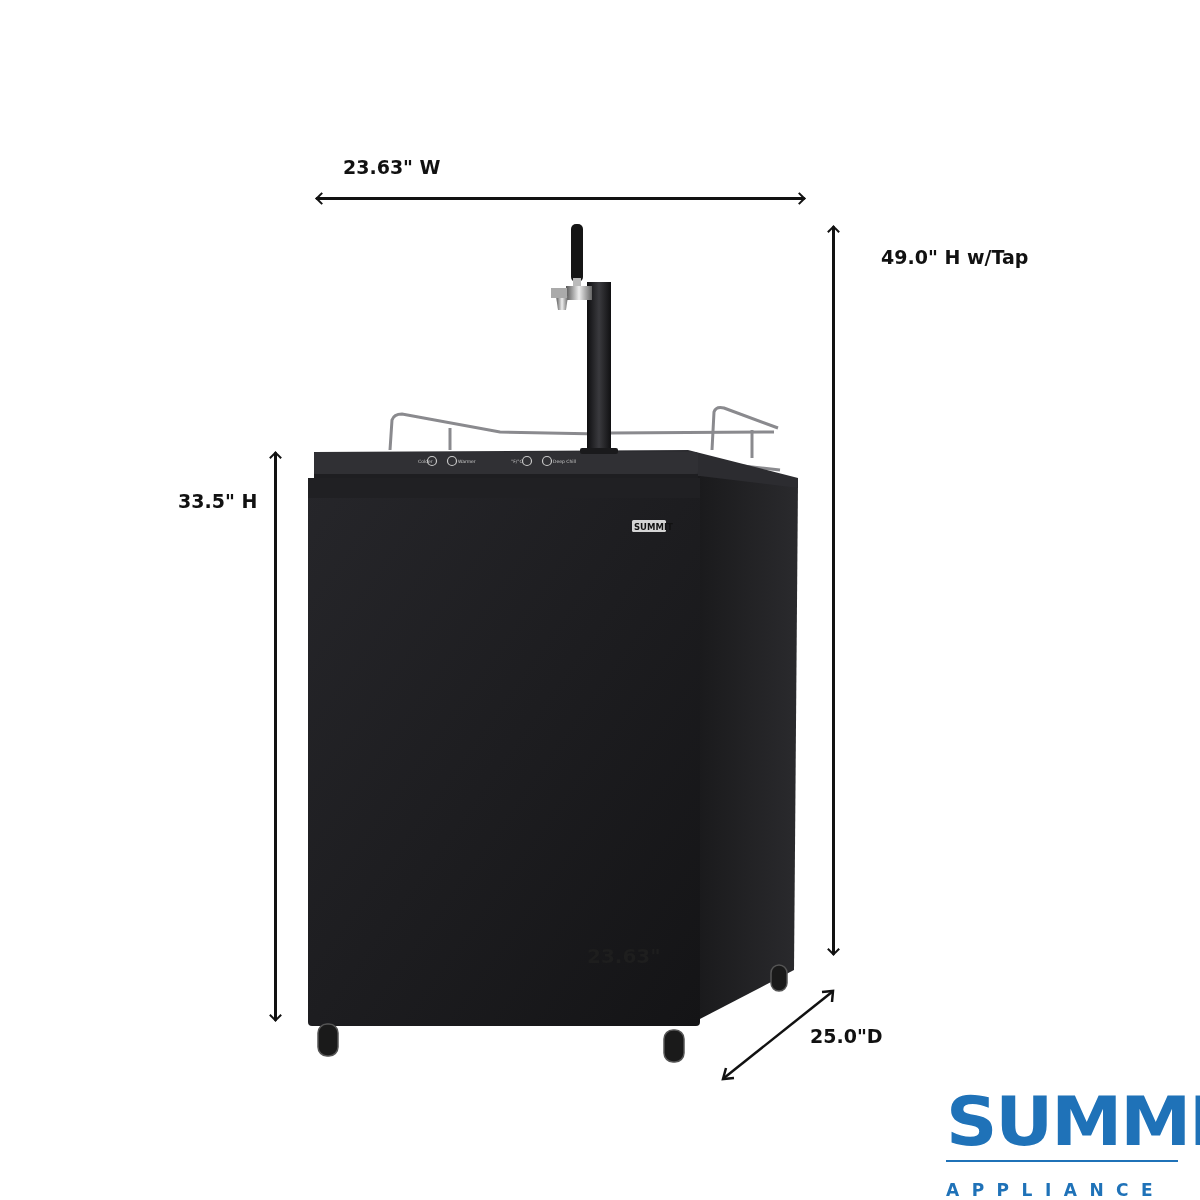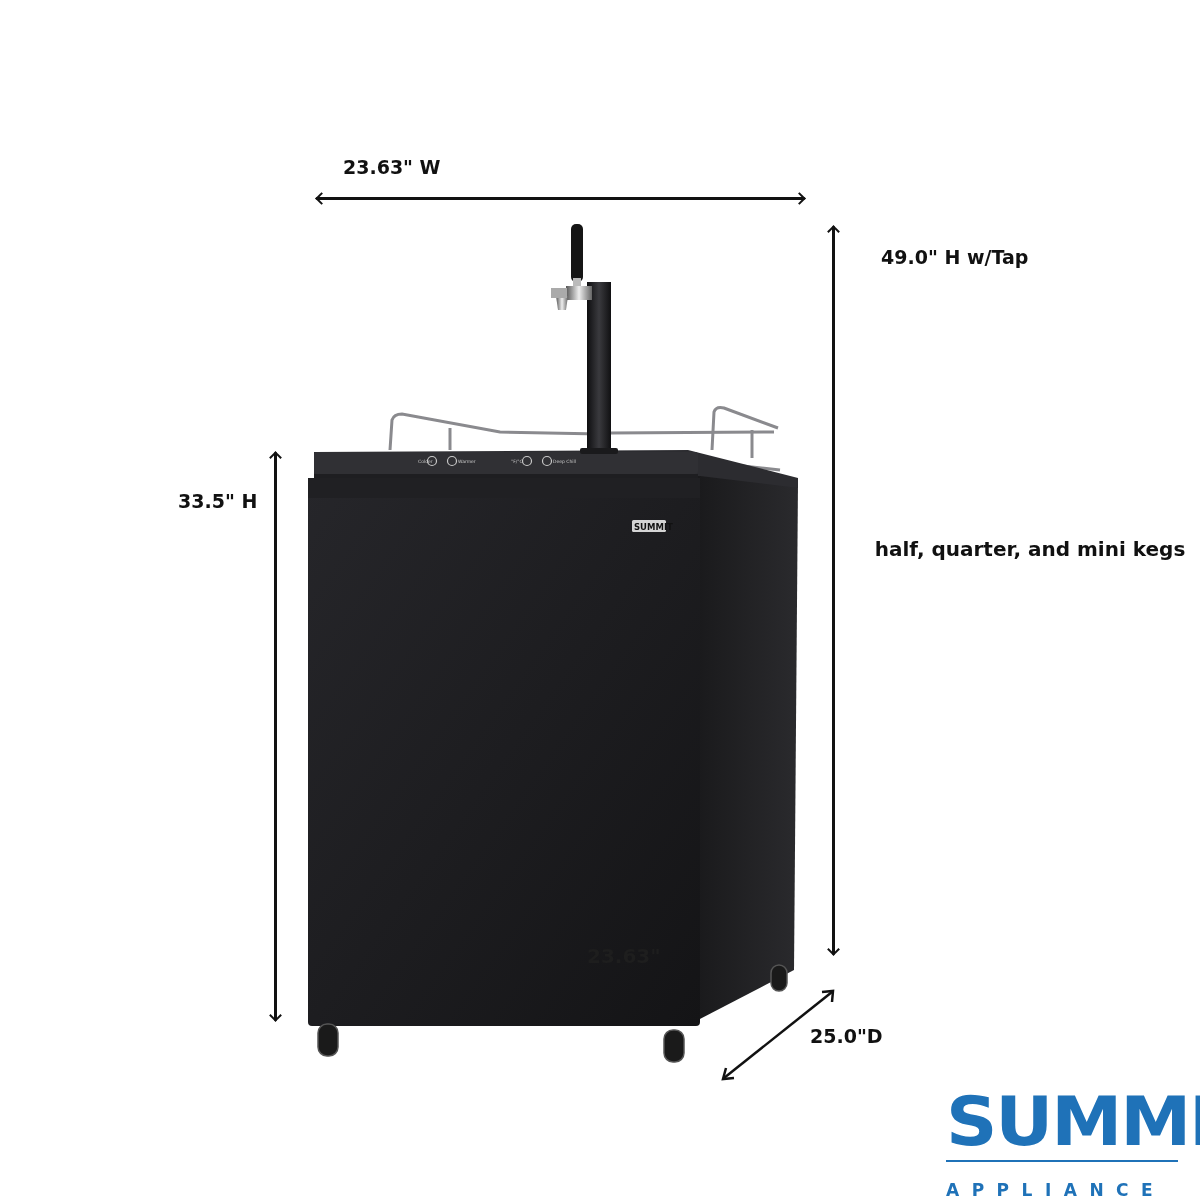--- a/index.html
+++ b/index.html
@@ -40,21 +40,20 @@
 </div>
 
 <div class="label" style="left:178px; top:490px;">33.5" H</div>
 <div>
   <div class="dim-line" style="left:274px; top:454px; width:2.5px; height:566px;"></div>
   <div class="arrow-v-up" style="left:271px; top:453px;"></div>
   <div class="arrow-v-down" style="left:271px; top:1011px;"></div>
 </div>
 
 <div class="desc" style="left:862px; top:532px; width:336px;">
-  <div>half, quarter, and mini kegs</div>
 </div>
 
 <svg style="position:absolute; left:0; top:0;" width="1200" height="1200" viewBox="0 0 1200 1200">
   <defs>
     <linearGradient id="front" x1="0" y1="0" x2="1" y2="1">
       <stop offset="0" stop-color="#26262a"></stop>
       <stop offset="1" stop-color="#141416"></stop>
     </linearGradient>
     <linearGradient id="side" x1="0" y1="0" x2="1" y2="0">
       <stop offset="0" stop-color="#1a1a1c"></stop>

